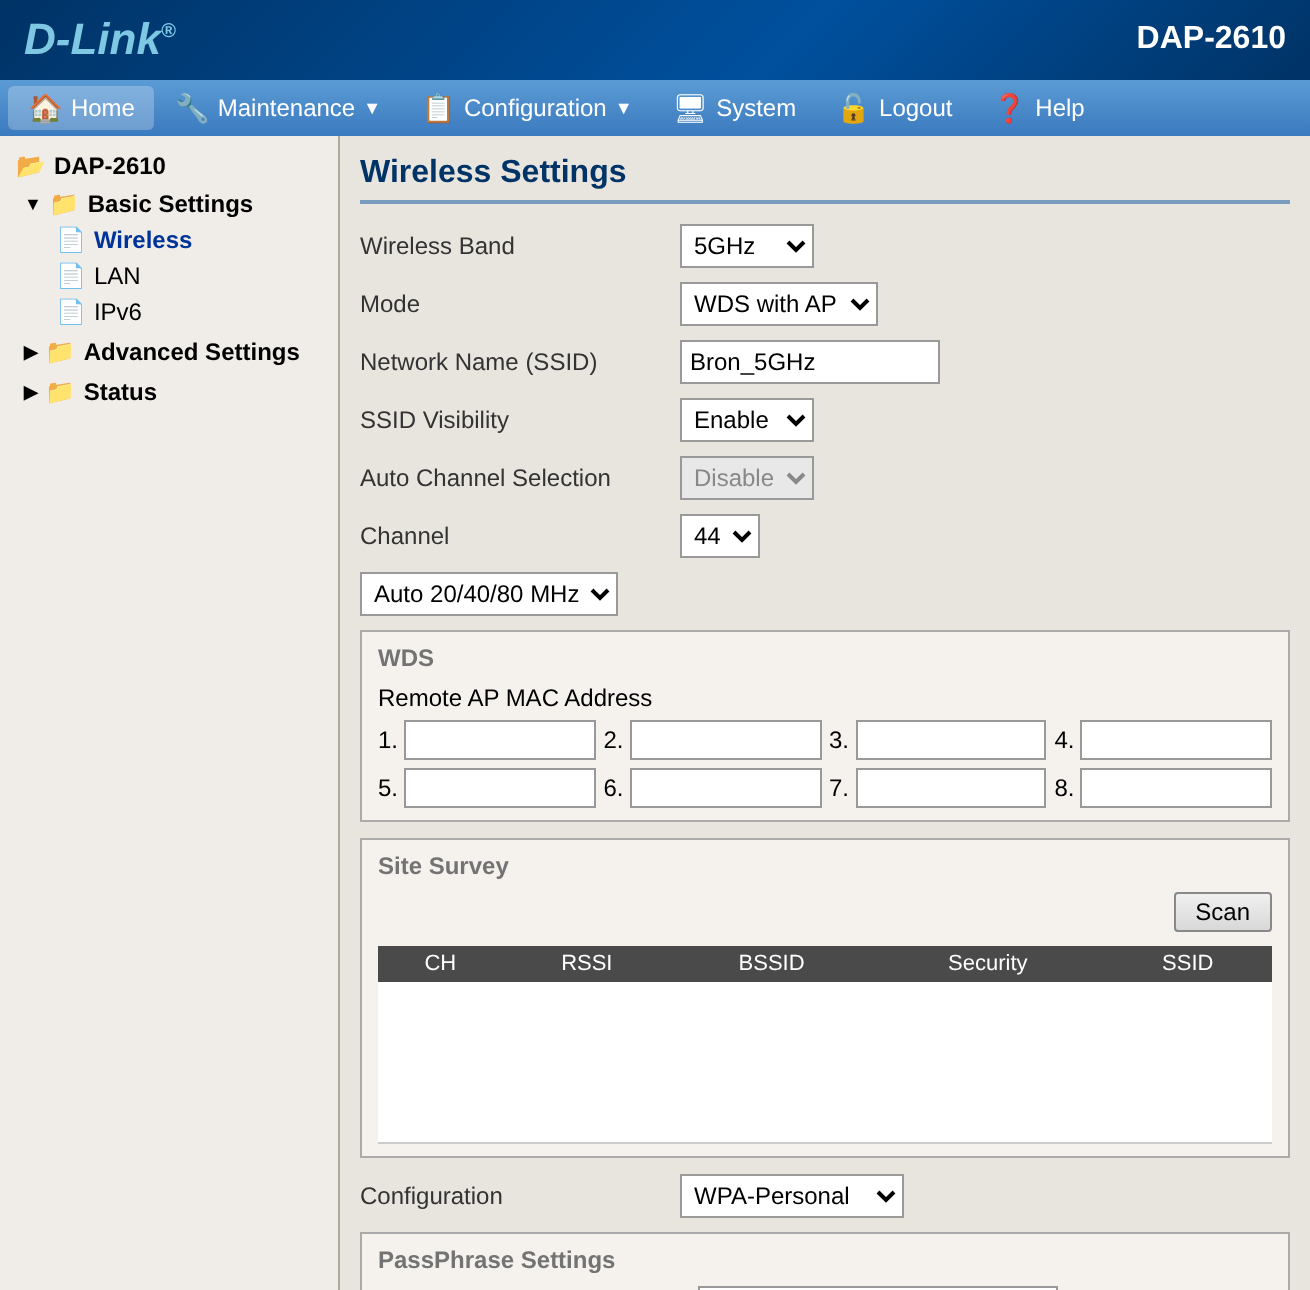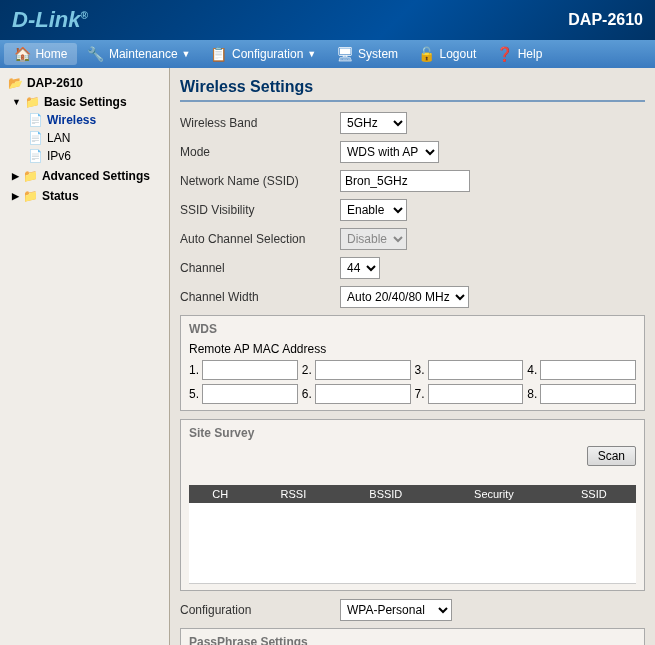--- a/index.html
+++ b/index.html
@@ -185,21 +185,21 @@
     
     .site-survey-box {
       border: 1px solid #aaa;
       background: #f5f2ee;
       margin-bottom: 8px;
       padding: 6px 8px;
     }
     .site-survey-header {
       display: flex;
       justify-content: flex-end;
-      margin-bottom: 19px;
+      margin-bottom: 7px;
     }
     .btn {
       font-size: 12px;
       padding: 2px 10px;
       border: 1px solid #888;
       background: linear-gradient(to bottom, #f0f0f0, #d8d8d8);
       cursor: pointer;
       border-radius: 2px;
     }
     .survey-table {
@@ -360,21 +360,20 @@
       <div class="form-label">Channel</div>
       <select class="form-control">
         <option>44</option>
         <option>36</option>
         <option>40</option>
         <option>48</option>
       </select>
     </div>
 
     <div class="form-row">
-      <div class="form-label">Channel Width</div>
       <select class="form-control">
         <option>Auto 20/40/80 MHz</option>
         <option>20 MHz</option>
         <option>40 MHz</option>
         <option>80 MHz</option>
       </select>
     </div>
 
     <div class="fieldset-box">
       <div class="fieldset-legend">WDS</div>

